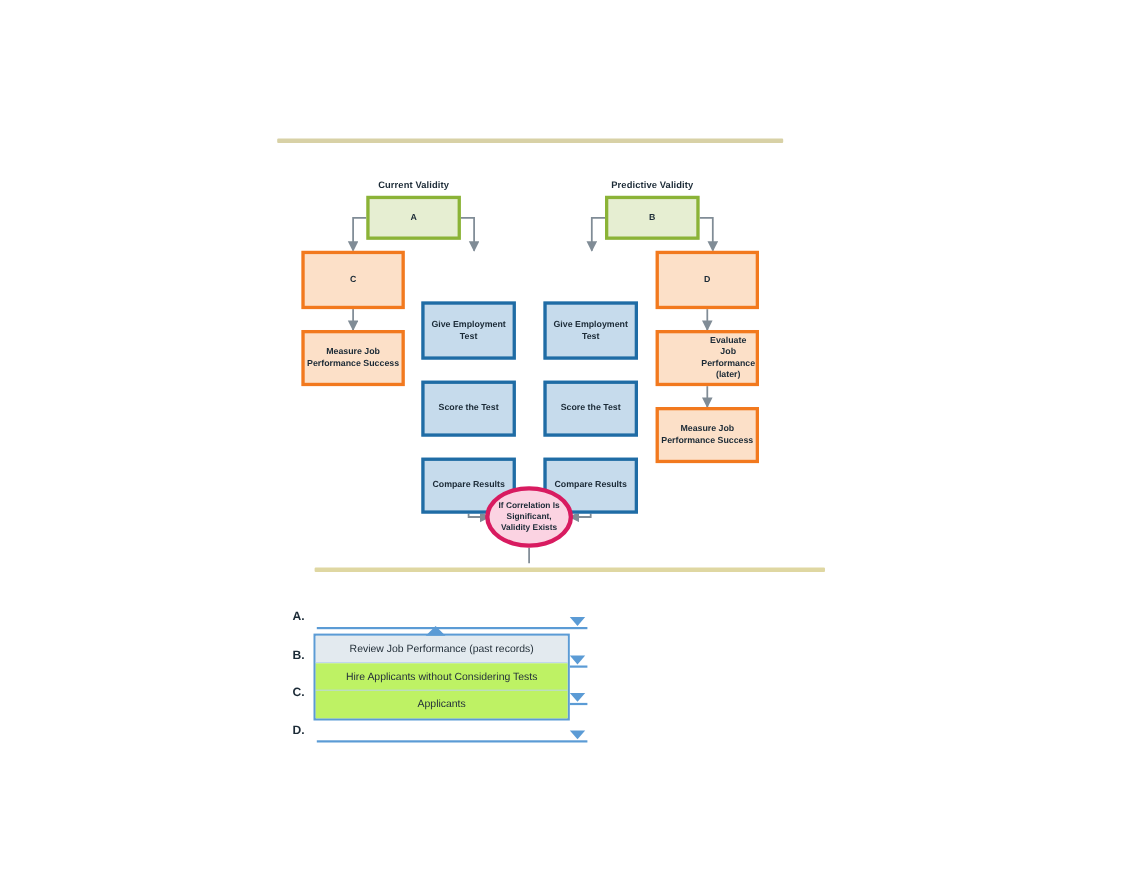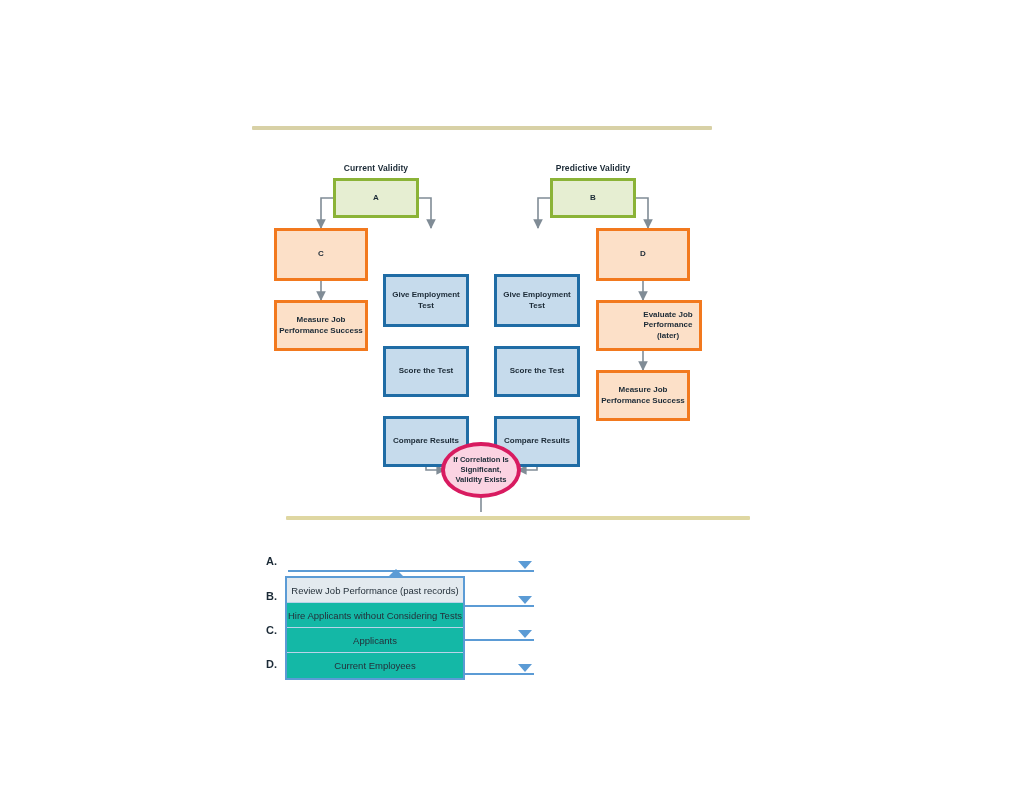--- a/index.html
+++ b/index.html
@@ -140,21 +140,21 @@
     border-left: 7px solid transparent;
     border-right: 7px solid transparent;
     border-top: 8px solid #5b9bd5;
   }
 
   
   #dropdown-panel {
     position: absolute;
     left: 285px;
     top: 576px;
-    width: 180px;
+    width: 233px;
     box-sizing: border-box;
     border: 2px solid #5b9bd5;
     background: #ffffff;
     z-index: 20;
   }
   #dropdown-panel .dd-arrow-up {
     position: absolute;
     left: 100px;
     top: -9px;
     width: 0;
@@ -164,21 +164,21 @@
     border-bottom: 9px solid #5b9bd5;
   }
   .dd-option {
     box-sizing: border-box;
     height: 25px;
     display: flex;
     align-items: center;
     justify-content: center;
     font-size: 9.5px;
     color: #24303a;
-    background: #14b8a6;
+    background: #bef264;
     border-bottom: 1px solid #b9d3ea;
     white-space: nowrap;
     padding: 0 3px;
   }
   .dd-option:last-child { border-bottom: none; }
   .dd-option.selected { background: #e3eaef; }
 </style>
 </head>
 <body>
 
@@ -229,21 +229,21 @@
   <div class="node green" style="left:550px; top:178px; width:86px; height:40px;">B</div>
 
   <div class="node orange" style="left:274px; top:228px; width:94px; height:53px;">C</div>
   <div class="node blue" style="left:383px; top:228px; width:86px; height:53px;">Give Employment Test</div>
   <div class="node blue" style="left:494px; top:228px; width:86px; height:53px;">Give Employment Test</div>
   <div class="node orange" style="left:596px; top:228px; width:94px; height:53px;">D</div>
 
   <div class="node orange" style="left:274px; top:300px; width:94px; height:51px;">Measure Job Performance Success</div>
   <div class="node blue" style="left:383px; top:300px; width:86px; height:51px;">Score the Test</div>
   <div class="node blue" style="left:494px; top:300px; width:86px; height:51px;">Score the Test</div>
-  <div class="node orange" style="left:596px; top:300px; width:106px; height:51px;padding-left:40px;">Evaluate Job Performance (later)</div>
+  <div class="node orange" style="left:596px; top:300px; width:94px; height:51px;padding-left:40px;">Evaluate Job Performance (later)</div>
 
   <div class="node blue" style="left:383px; top:370px; width:86px; height:51px;">Compare Results</div>
   <div class="node blue" style="left:494px; top:370px; width:86px; height:51px;">Compare Results</div>
   <div class="node orange" style="left:596px; top:370px; width:94px; height:51px;">Measure Job Performance Success</div>
 
   <div class="ellipse-node" style="left:441px; top:442px; width:80px; height:56px;">
     <span class="lines">If Correlation Is Significant, Validity Exists</span>
   </div>
 </div>
 
@@ -279,15 +279,14 @@
       <div class="answer-underline"></div>
       <div class="answer-caret"></div>
     </div>
   </div>
 
   <div id="dropdown-panel">
     <div class="dd-arrow-up"></div>
     <div class="dd-option selected">Review Job Performance (past records)</div>
     <div class="dd-option">Hire Applicants without Considering Tests</div>
     <div class="dd-option">Applicants</div>
-    <div class="dd-option">Current Employees</div>
   </div>
 </div>
 
 </body></html>

